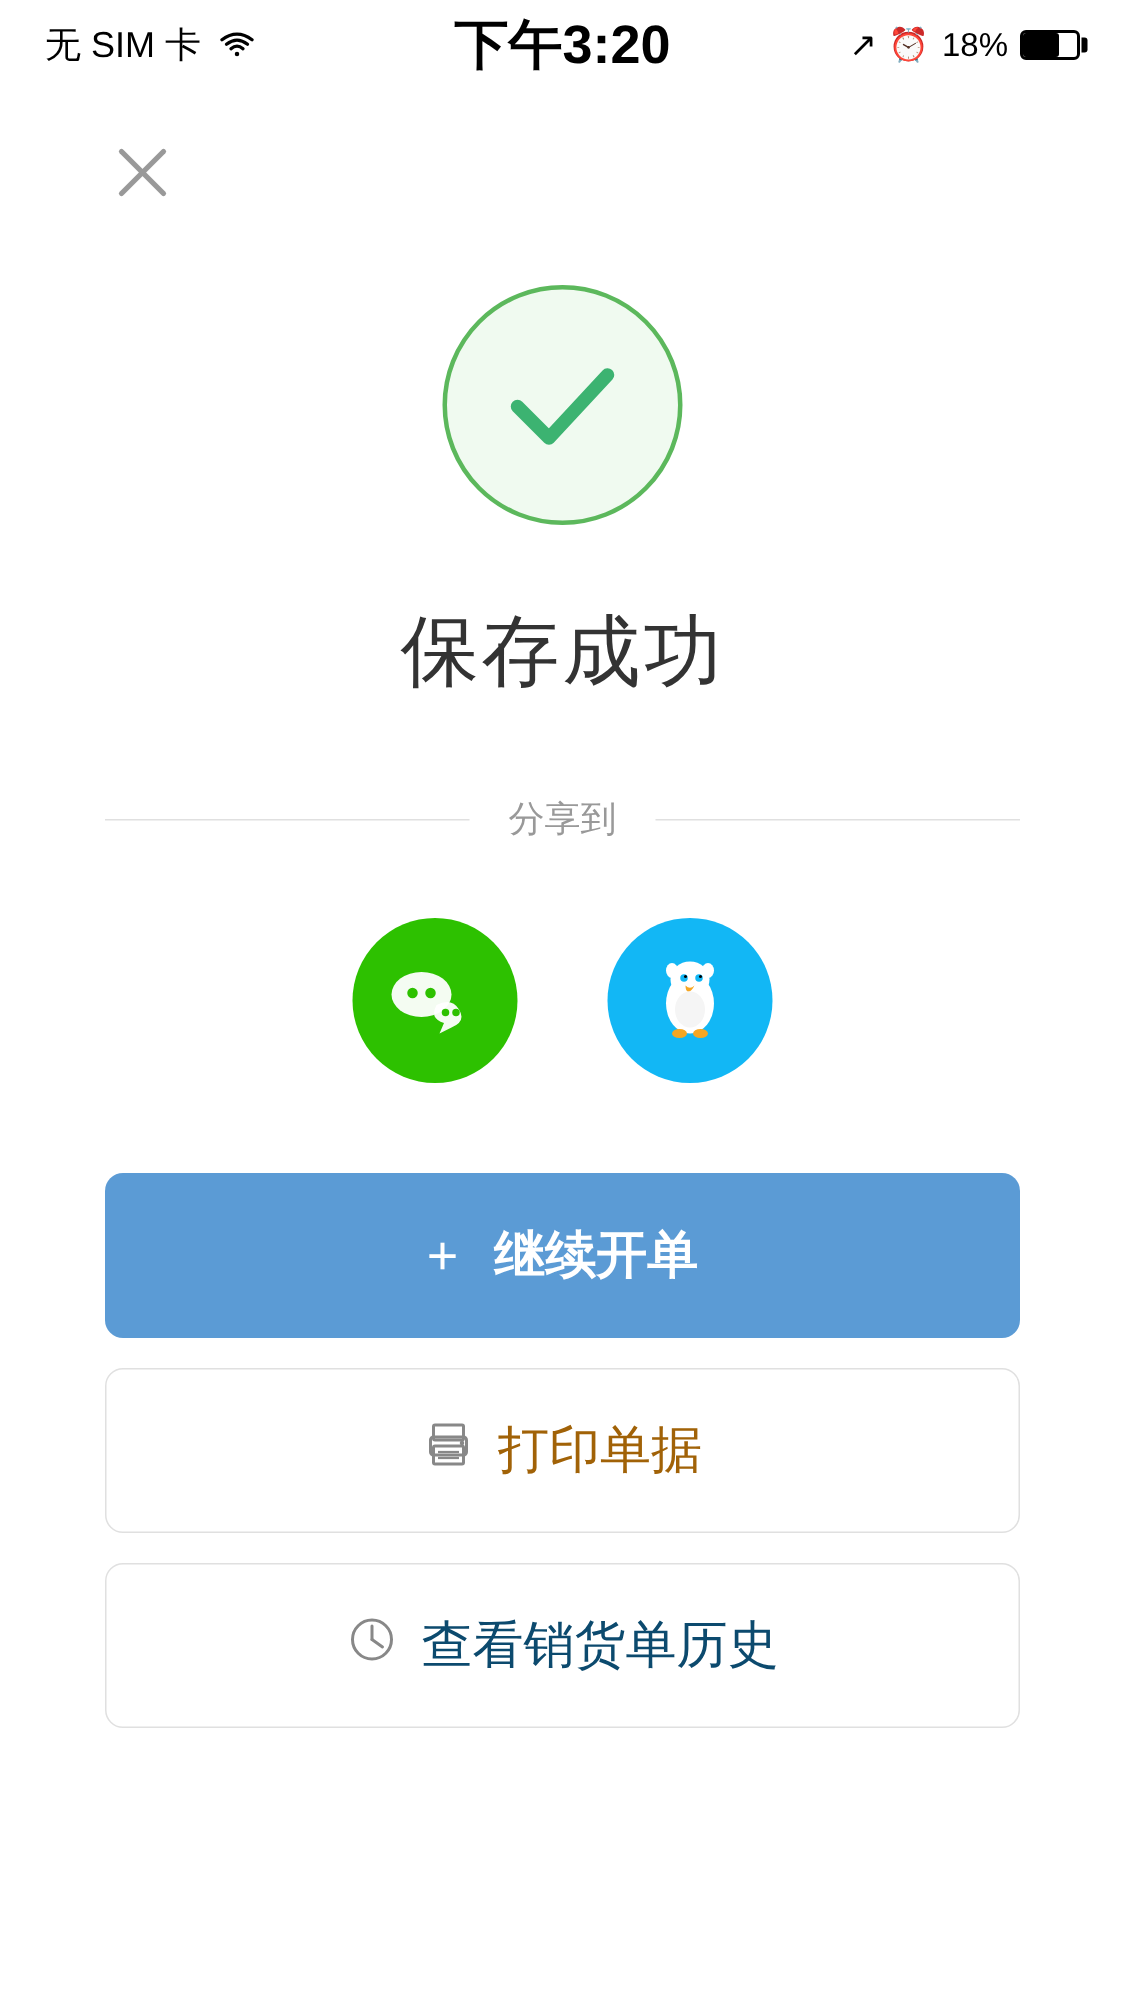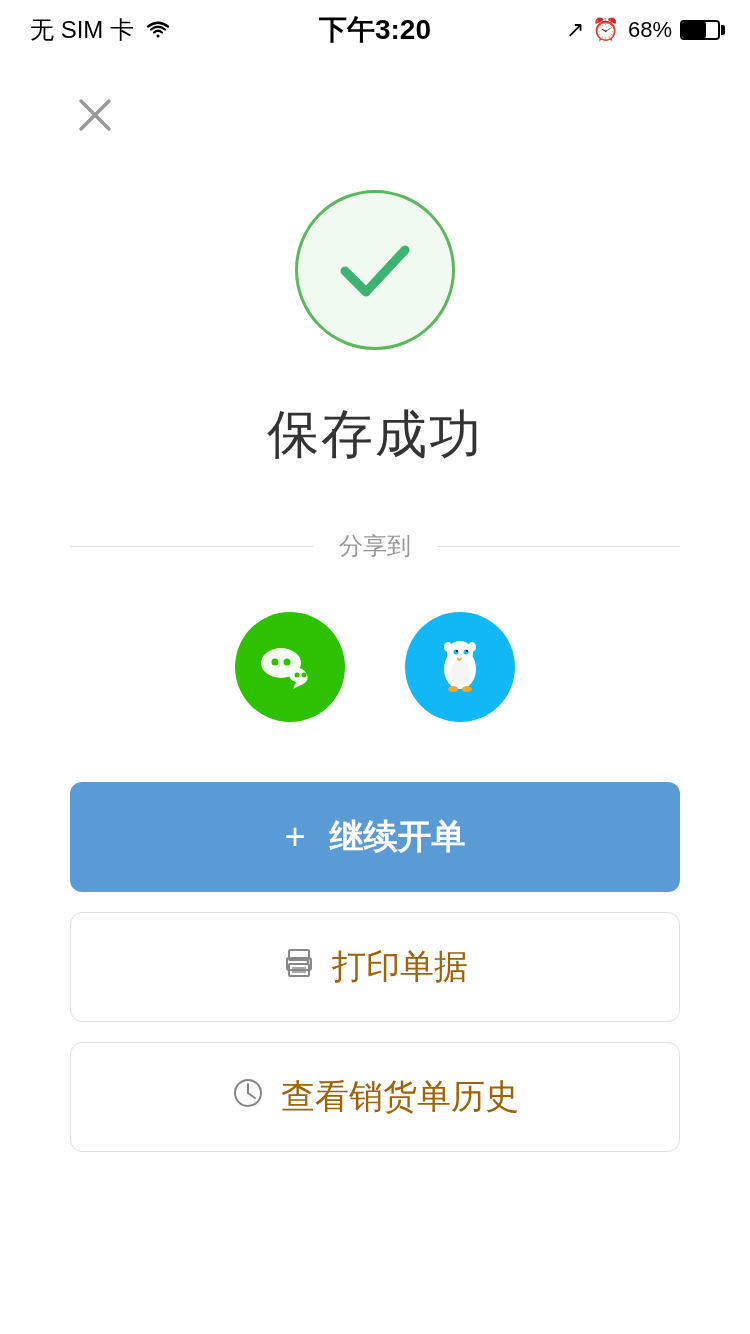--- a/index.html
+++ b/index.html
@@ -33,21 +33,21 @@
       color: #000;
     }
 
     .wifi-icon {
       display: inline-block;
       width: 28px;
       height: 20px;
     }
 
     .status-center {
-      font-size: 28px;
+      font-size: 36px;
       font-weight: 600;
       color: #000;
       position: absolute;
       left: 50%;
       transform: translateX(-50%);
     }
 
     .status-right {
       display: flex;
       align-items: center;
@@ -226,21 +226,21 @@
       <path d="M14 16 C14 16 14 16 14 16" stroke="#000" stroke-width="3" stroke-linecap="round"></path>
       <path d="M10 12.5 Q14 9 18 12.5" stroke="#000" stroke-width="2.2" fill="none" stroke-linecap="round"></path>
       <path d="M7 9.5 Q14 4 21 9.5" stroke="#000" stroke-width="2.2" fill="none" stroke-linecap="round"></path>
       <path d="M4 6.5 Q14 -1 24 6.5" stroke="#000" stroke-width="2.2" fill="none" stroke-linecap="round"></path>
     </svg>
   </div>
   <div class="status-center">下午3:20</div>
   <div class="status-right">
     <span>↗</span>
     <span>⏰</span>
-    <span>68%</span>
+    <span>18%</span>
     <div class="battery-icon">
       <div class="battery-fill"></div>
     </div>
   </div>
 </div>
 
 <div class="content">
 
   <div class="close-btn">
     <div class="close-x">
@@ -329,17 +329,17 @@
     </button>
 
     <button class="btn btn-secondary">
       <span>
         <svg width="34" height="34" viewBox="0 0 34 34" fill="none">
           <circle cx="17" cy="17" r="13" stroke="#888" stroke-width="2" fill="none"></circle>
           <line x1="17" y1="8" x2="17" y2="17" stroke="#888" stroke-width="2" stroke-linecap="round"></line>
           <line x1="17" y1="17" x2="24" y2="22" stroke="#888" stroke-width="2" stroke-linecap="round"></line>
         </svg>
       </span>
-      <span style="color:#a16207; font-size:34px;">查看销货单历史</span>
+      <span style="color:#0c4a6e; font-size:34px;">查看销货单历史</span>
     </button>
   </div>
 
 </div>
 
 </body></html>

